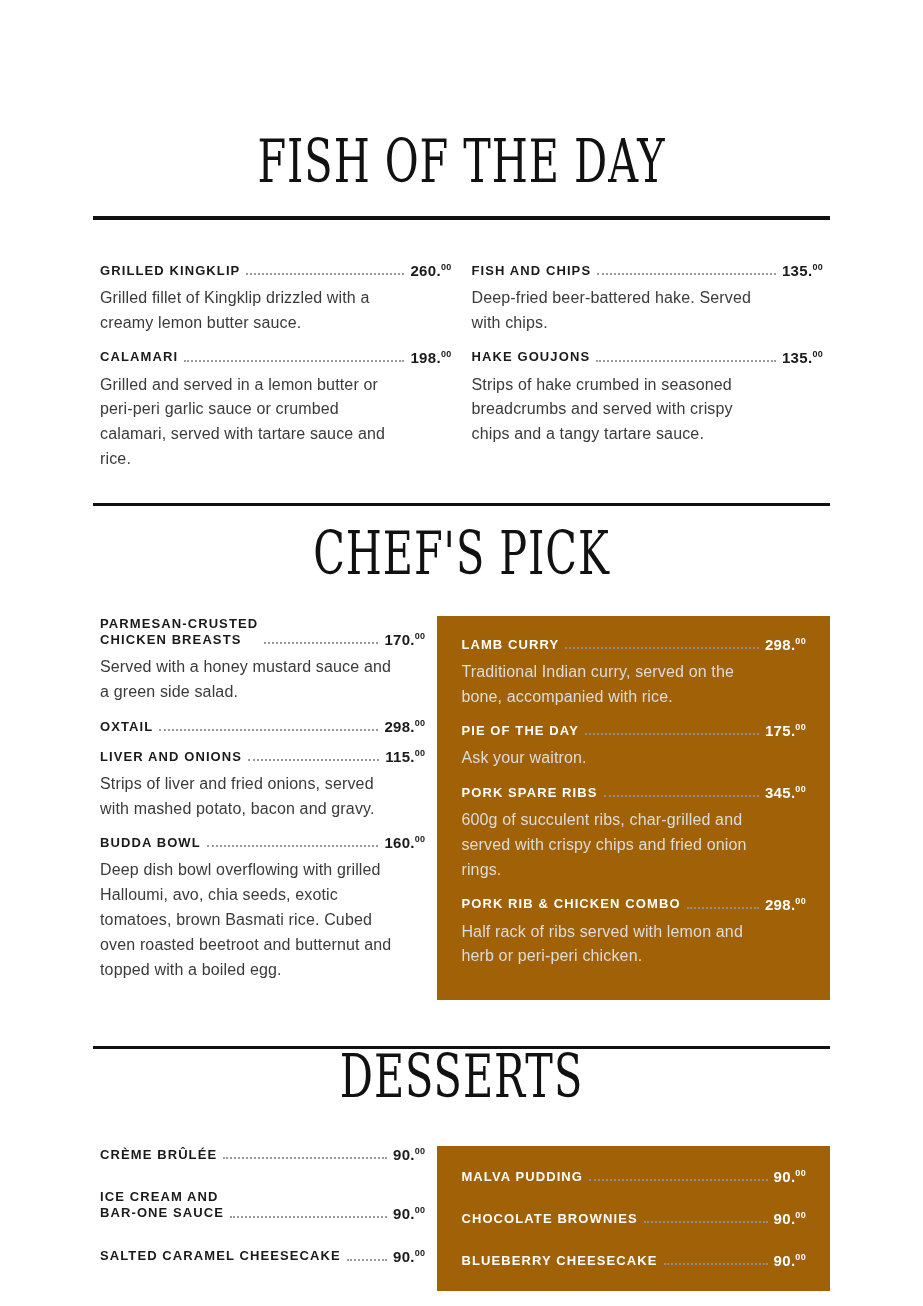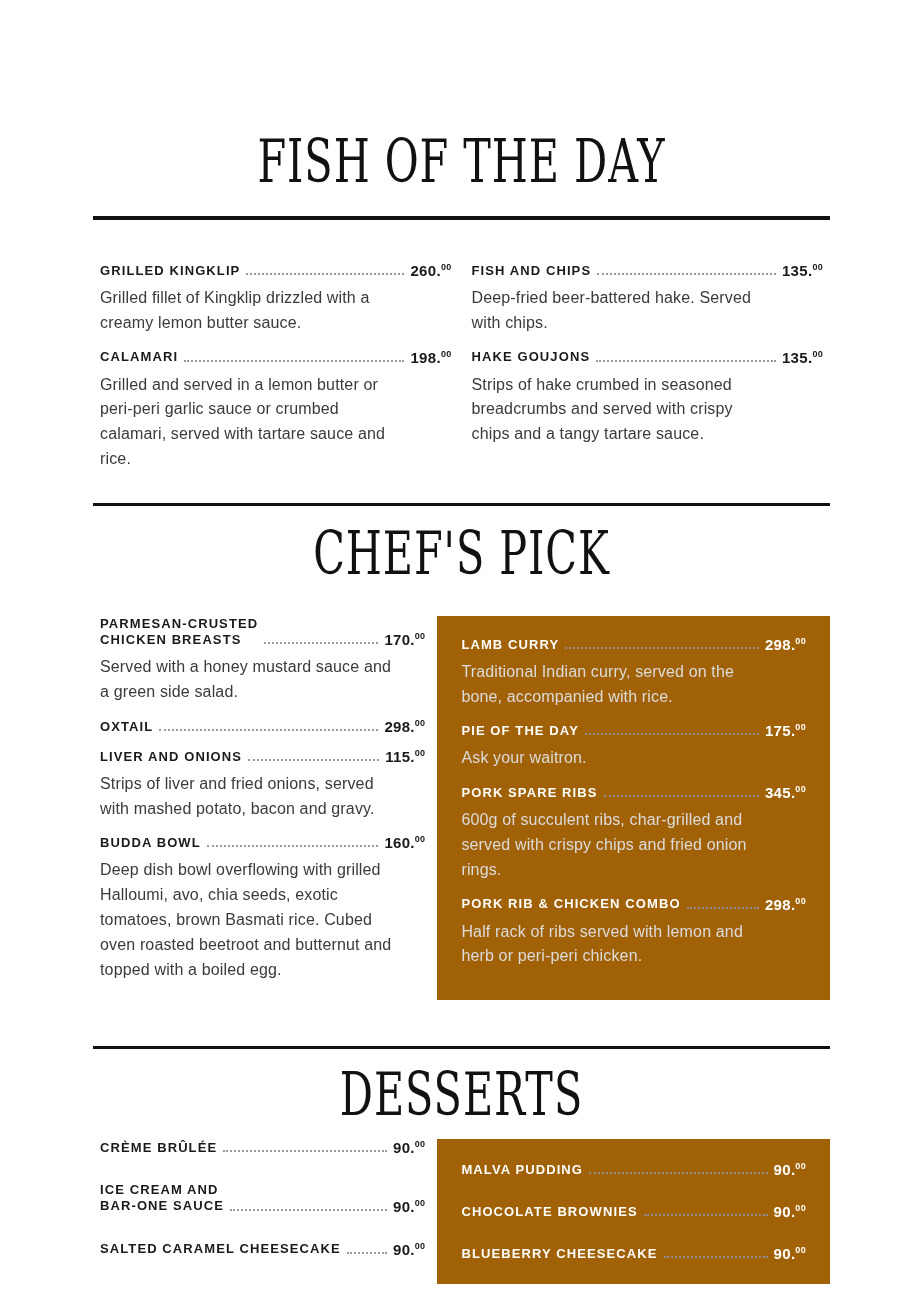--- a/index.html
+++ b/index.html
@@ -122,22 +122,22 @@
   #fish-section { padding-top: 148px; }
   #fish-body { margin-top: 42px; }
 
   
   #chefs-section { padding-top: 34px; }
   #chefs-body { margin-top: 30px; display: flex; }
   #chefs-left { width: 47%; padding-left: 40px; padding-right: 12px; }
   #chefs-right { width: 53%; padding-right: 33px; }
 
   
-  #desserts-section { padding-top: 32px; }
-  #desserts-body { margin-top: 12px; display: flex; align-items: flex-start; }
+  #desserts-section { padding-top: 14px; }
+  #desserts-body { margin-top: 37px; display: flex; align-items: flex-start; }
   #desserts-left { width: 47%; padding-left: 40px; padding-right: 12px; }
   #desserts-right { width: 53%; padding-right: 33px; }
   .dessert-item { margin-bottom: 26px; }
   .panel-dark .dessert-item { margin-bottom: 25px; }
   .panel-dark .dessert-item:last-child { margin-bottom: 0; }
 
   .spacer-rule { margin-top: 18px; }
 </style>
 </head>
 <body>

